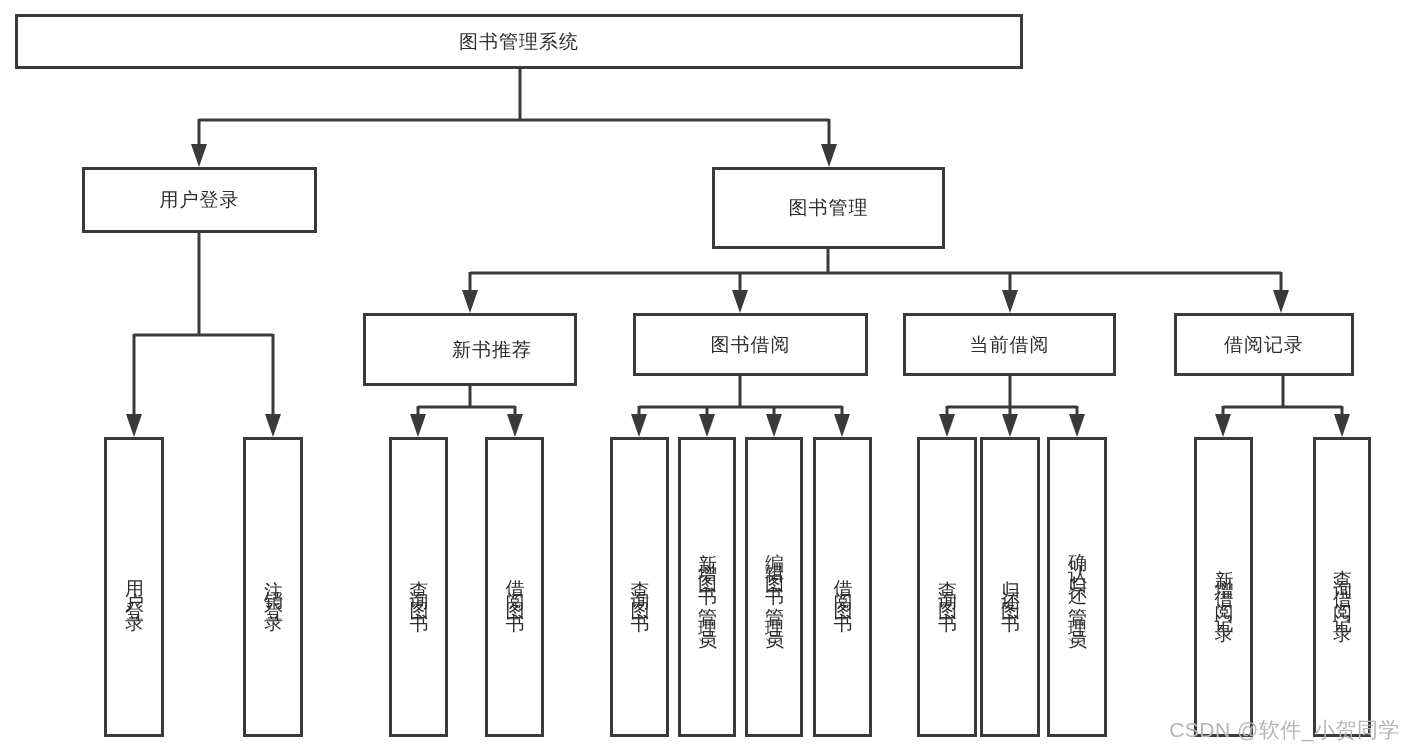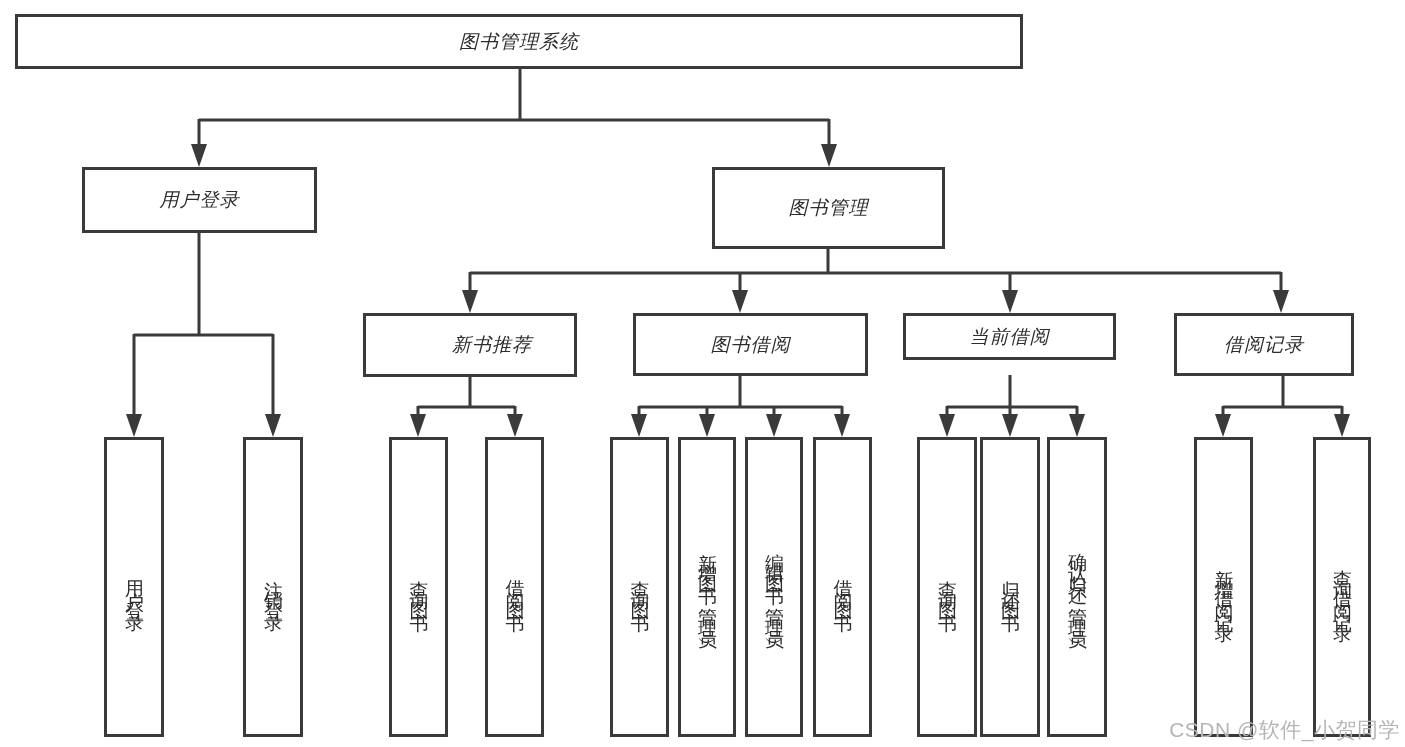--- a/index.html
+++ b/index.html
@@ -7,37 +7,37 @@
     position:relative;width:1405px;height:747px;background:#ffffff;
     font-family:"Liberation Sans",sans-serif;overflow:hidden;
   }
   .connectors{position:absolute;left:0;top:0;width:1405px;height:747px;z-index:0;}
   .lines{fill:none;stroke:#3a3a3a;stroke-width:3;}
   .arrows{fill:#3a3a3a;stroke:none;}
   .node{
     position:absolute;box-sizing:border-box;border:3px solid #3a3a3a;background:#ffffff;
     display:flex;align-items:center;justify-content:center;color:#2d2d2d;z-index:1;
   }
-  .h{font-size:19px;letter-spacing:1px;white-space:nowrap;font-style:italic;}
+  .h{font-size:19px;letter-spacing:1px;white-space:nowrap;}
   .v{top:437px;height:300px;width:60px;}
   .vt{
     writing-mode:vertical-rl;text-orientation:mixed;
     font-size:19px;letter-spacing:11px;line-height:1.1;white-space:nowrap;
   }
   .watermark{
     position:absolute;right:5px;bottom:3px;z-index:5;
     font-size:21px;color:#b5b5b5;letter-spacing:0.5px;white-space:nowrap;
   }
   
   #n-root{left:15px;top:14px;width:1008px;height:55px;}
   #n-user-login{left:82px;top:167px;width:235px;height:66px;}
   #n-book-mgmt{left:712px;top:167px;width:233px;height:82px;}
-  #n-new-book{left:363px;top:313px;width:214px;height:64px;padding-left:44px;}
+  #n-new-book{left:363px;top:313px;width:214px;height:73px;padding-left:44px;}
   #n-book-borrow{left:633px;top:313px;width:235px;height:63px;}
-  #n-current-borrow{left:903px;top:313px;width:213px;height:47px;}
+  #n-current-borrow{left:903px;top:313px;width:213px;height:63px;}
   #n-borrow-records{left:1174px;top:313px;width:180px;height:63px;}
   #n-leaf-user-login{left:104px;}
   #n-leaf-logout{left:243px;}
   #n-leaf-query1{left:389px;width:59px;}
   #n-leaf-borrow1{left:485px;width:59px;}
   #n-leaf-query2{left:610px;width:59px;}
   #n-leaf-add-book{left:678px;width:58px;}
   #n-leaf-edit-book{left:745px;width:58px;}
   #n-leaf-borrow2{left:813px;width:59px;}
   #n-leaf-query3{left:917px;width:60px;}

